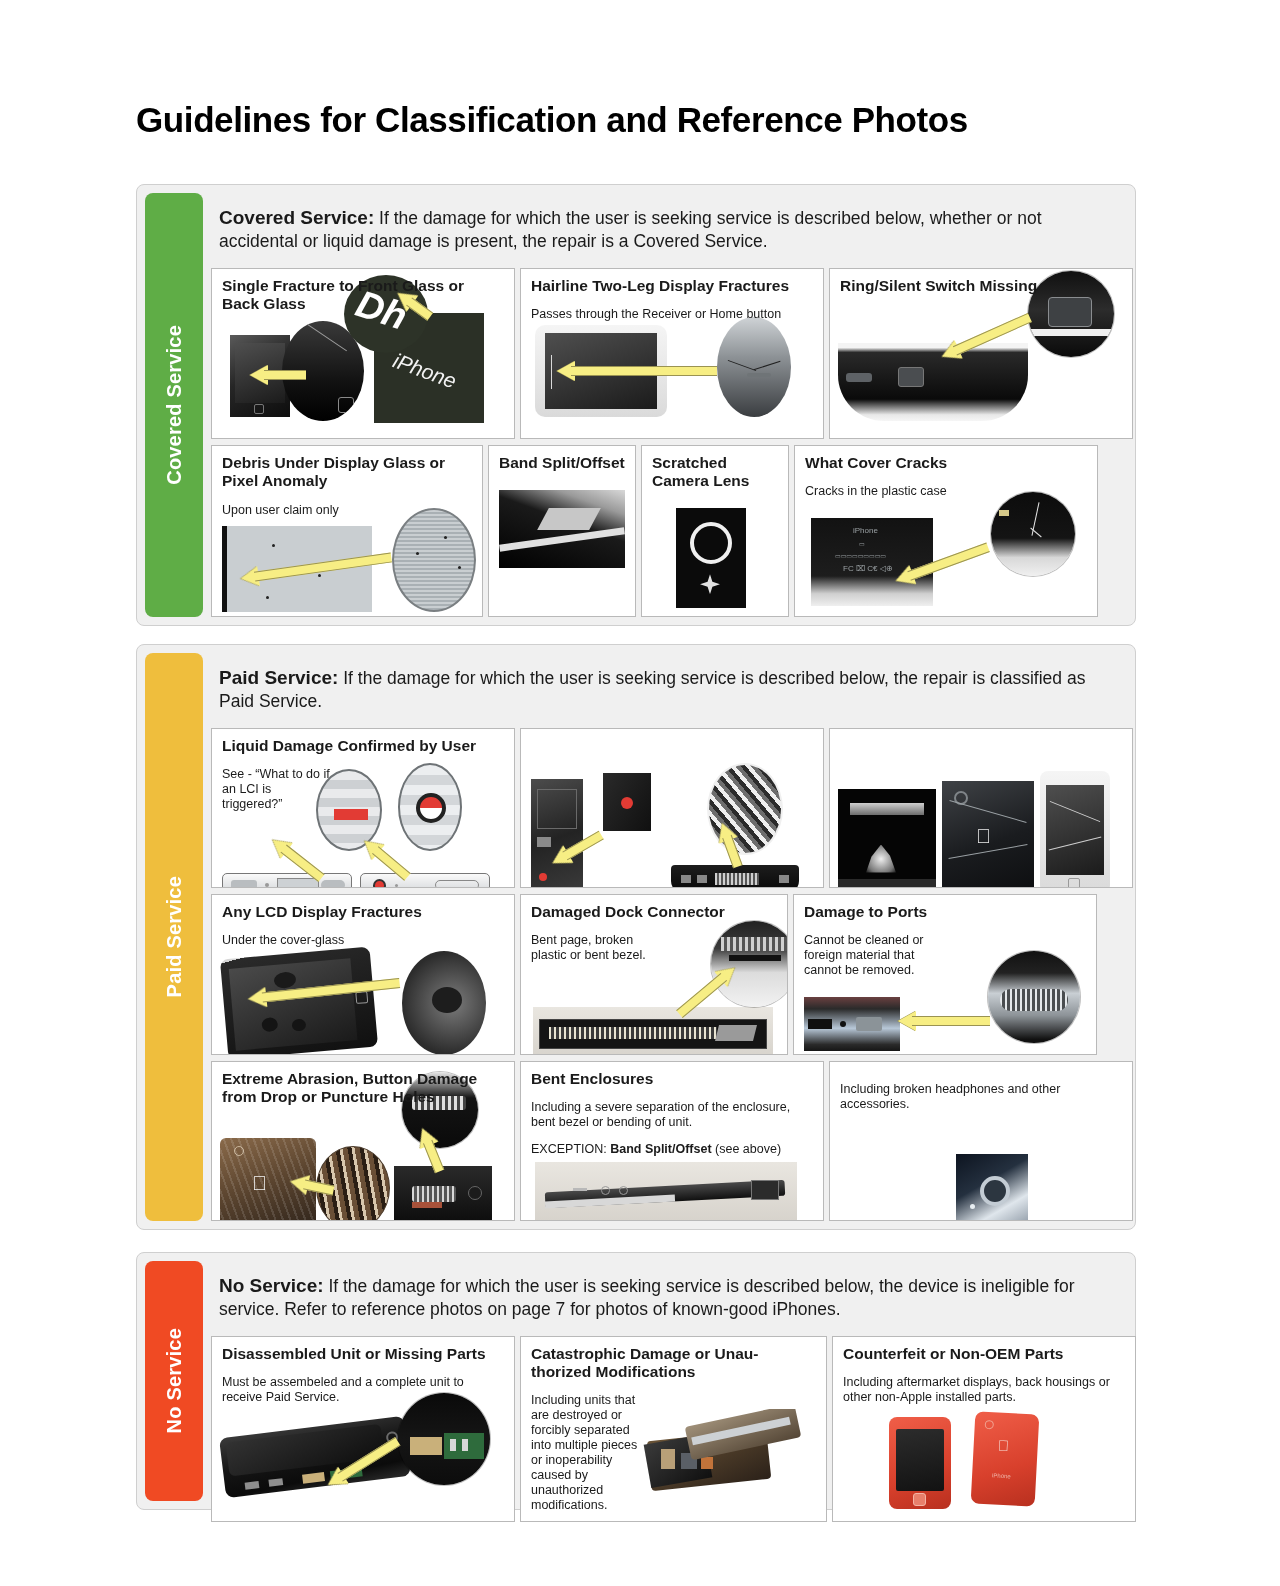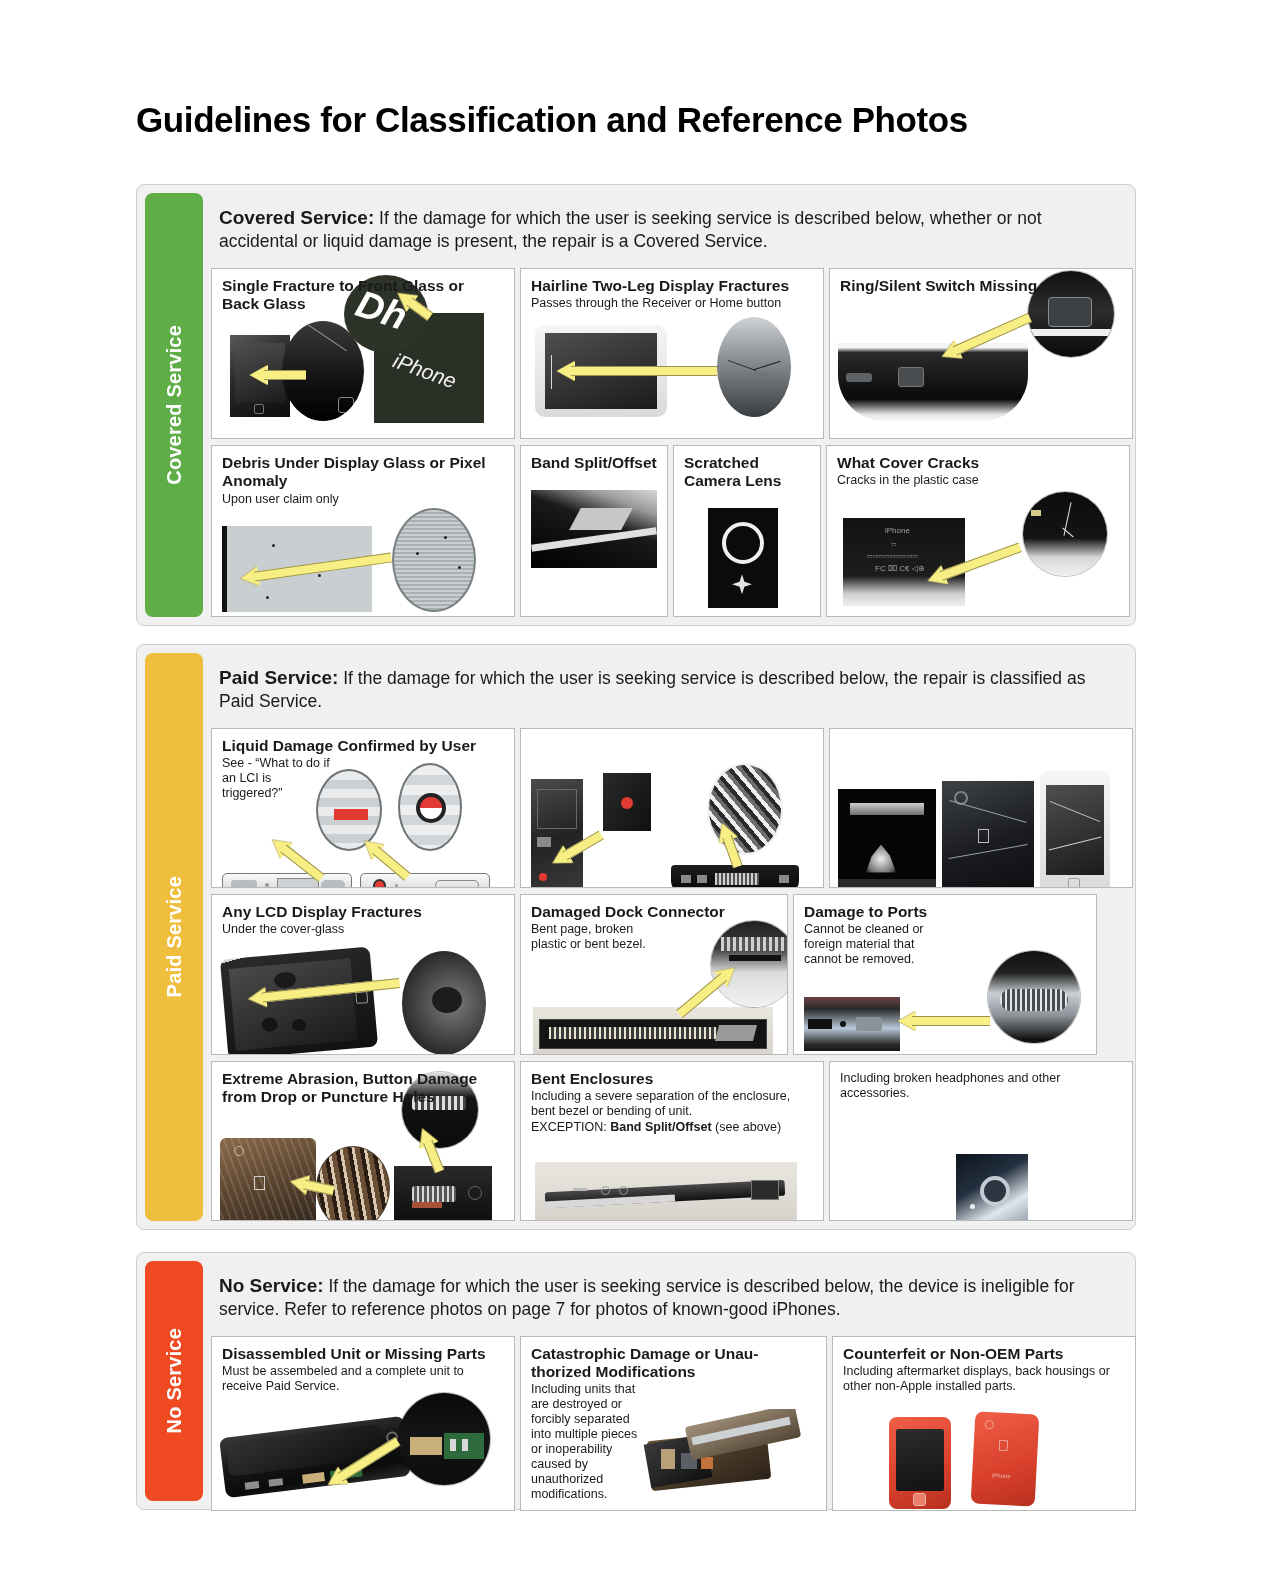--- a/index.html
+++ b/index.html
@@ -80,21 +80,21 @@
   }
   .card h3 {
     font-size: 15.5px;
     font-weight: bold;
     line-height: 1.17;
     position: relative; z-index: 4;
   }
   .card p.sub {
     font-size: 12.5px;
     line-height: 1.2;
-    margin-top: 1px;
+    margin-top: 12px;
     position: relative; z-index: 4;
     font-weight: normal;
   }
   .card p.sub b { font-weight: bold; }
   .card p.sub.narrow { max-width: 125px; }
   .card p.sub.narrow2 { max-width: 108px; }
 
   
   .ph { position: absolute; overflow: hidden; background: #2a2a2a; z-index: 1; }
   .ph-l { background:#d9dbdc; }
@@ -208,21 +208,21 @@
               <div style="position:absolute;left:2px;top:58px;right:2px;height:7px;background:#f0f0f0;"></div>
             </div>
             <div class="arrow" style="left:108px;top:58px;width:96px;transform:rotate(-24deg);">
               <div class="head"></div>
                 <div class="shaft"></div>
             </div>
           </div>
         </div>
 
         <div class="card-row">
-          <div class="card" style="width:304px">
+          <div class="card" style="width:272px">
             <h3>Debris Under Display Glass or Pixel Anomaly</h3>
             <p class="sub">Upon user claim only</p>
             <div class="ph ph-l" style="left:10px;top:80px;width:150px;height:86px;background:#c9ced1;">
               <div style="position:absolute;left:0;top:0;width:5px;height:100%;background:#111;"></div>
               <div class="dot" style="left:50px;top:18px;"></div>
               <div class="dot" style="left:96px;top:48px;"></div>
               <div class="dot" style="left:44px;top:70px;"></div>
             </div>
             <div class="ellip pix-grid" style="left:180px;top:62px;width:84px;height:104px;border:2px solid #7a7f82;">
               <div class="dot" style="left:22px;top:42px;"></div>

